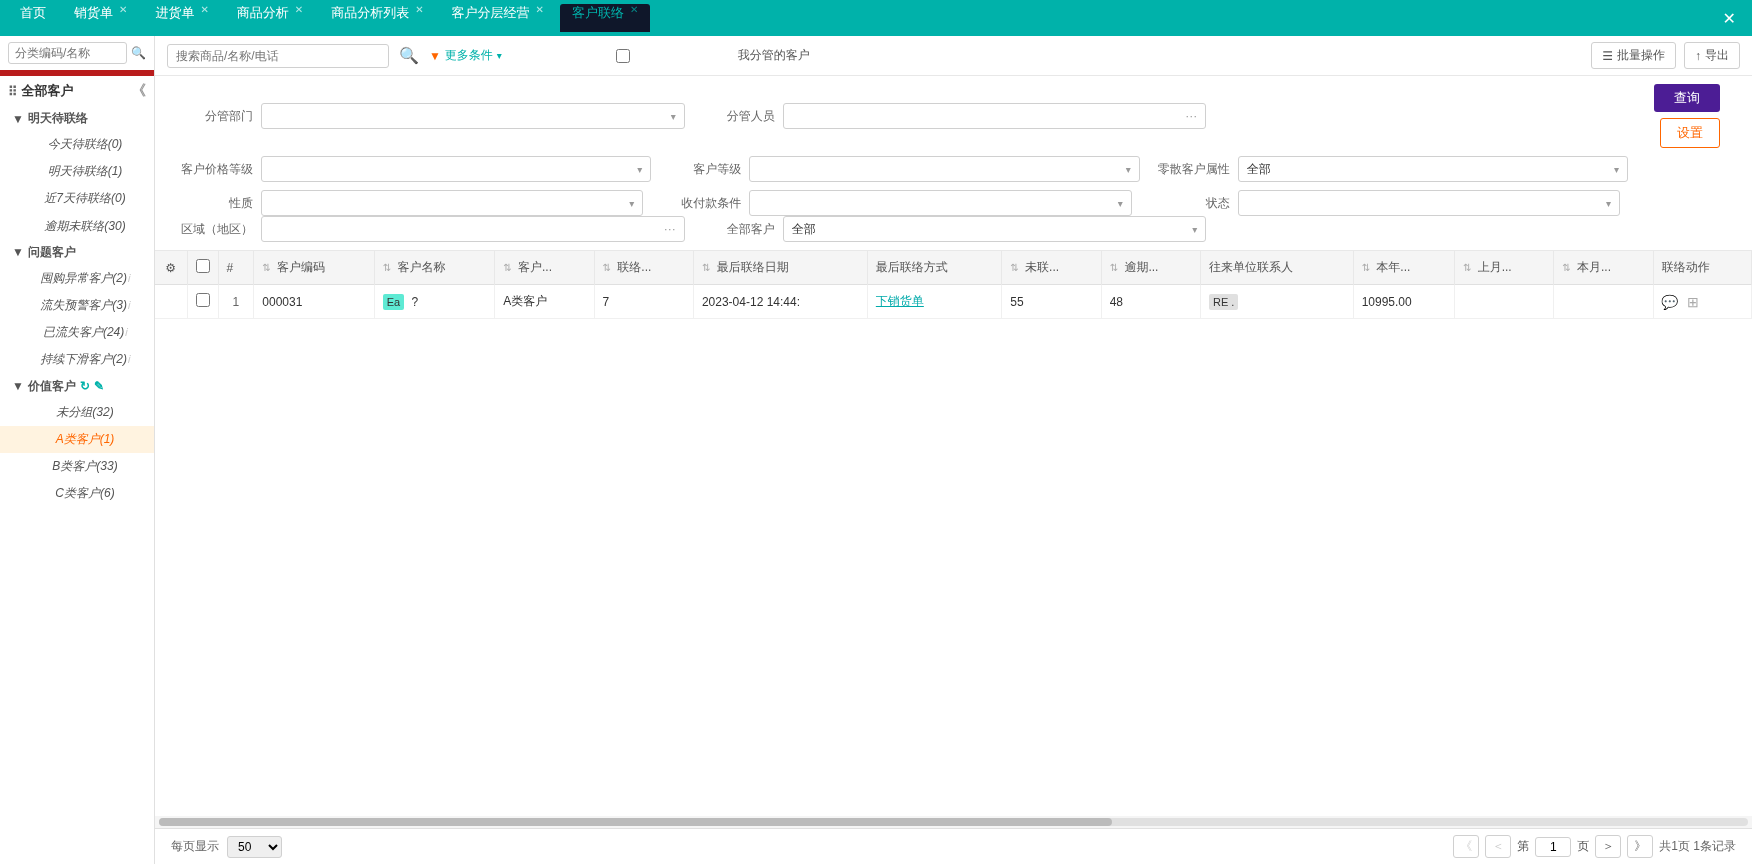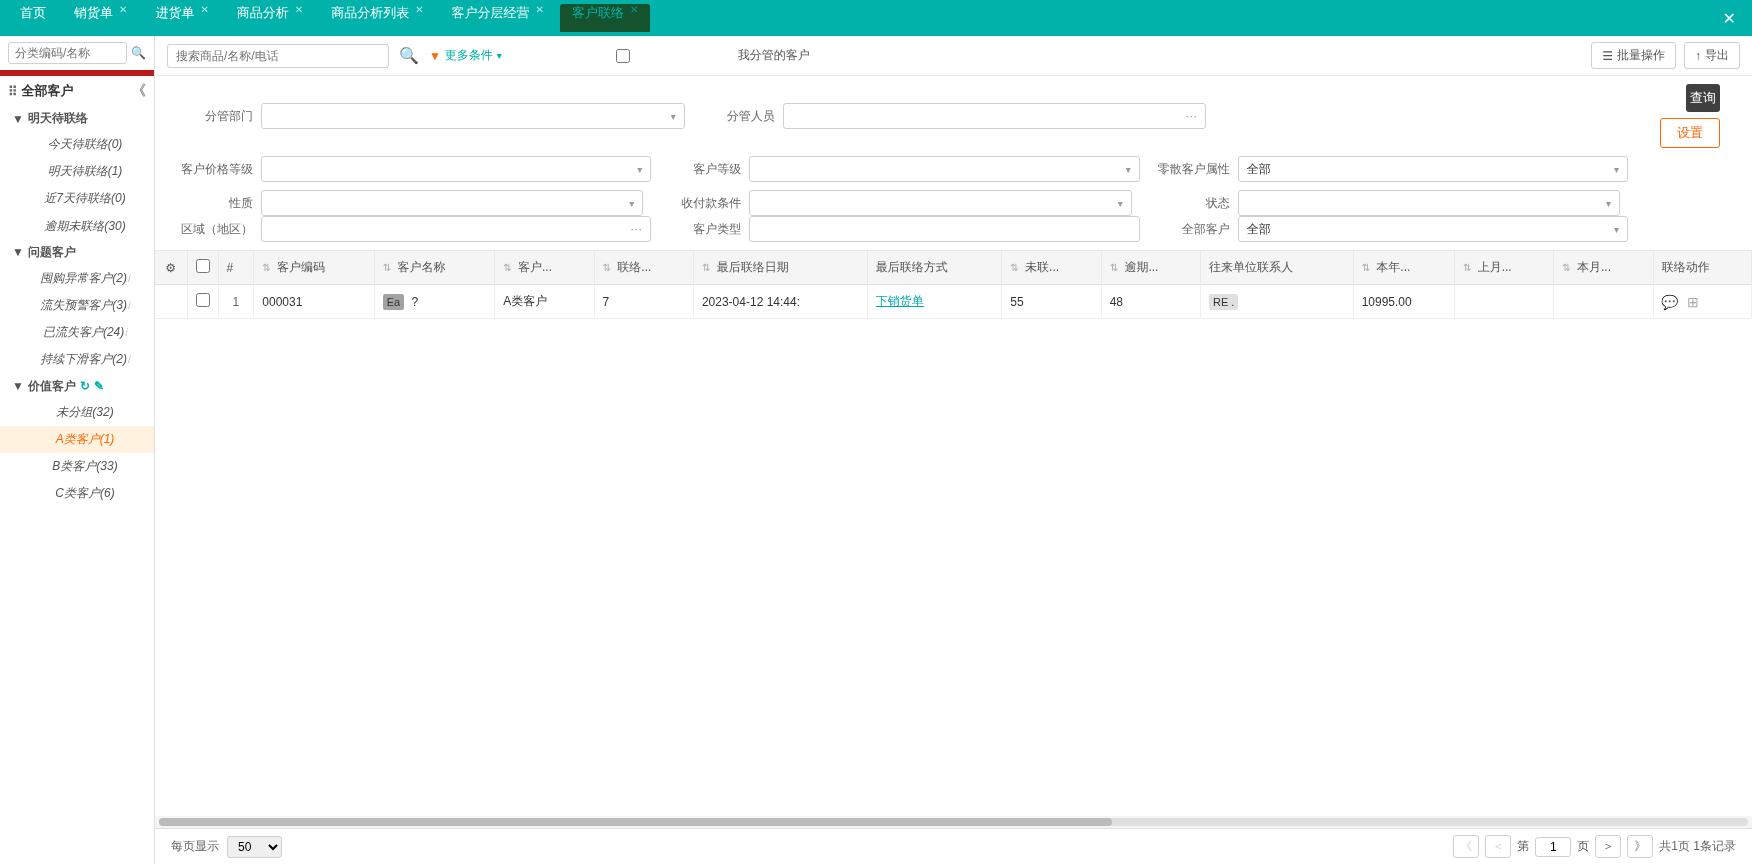--- a/index.html
+++ b/index.html
@@ -19,21 +19,21 @@
       padding: 0 12px;
       border-radius: 3px 3px 0 0;
       display: flex;
       gap: 6px;
       cursor: pointer;
       color: #fff;
       font-size: 13px;
       white-space: nowrap;
     }
     .nav-tab.home { background: transparent; }
-    .nav-tab.active { background: #14532d; color: #00b2aa; }
+    .nav-tab.active { background: #0f172a; color: #00b2aa; }
     .nav-tab .close-x { font-size: 10px; color: inherit; cursor: pointer; opacity: 0.7; }
     .top-nav-right { margin-left: auto; }
     .top-close { color: #fff; font-size: 16px; cursor: pointer; padding: 4px 8px; }
 
     
     .main-layout {
       display: flex;
       height: calc(864px - 36px);
     }
 
@@ -298,25 +298,25 @@
       left: 0;
       top: 0;
       width: 60%;
       height: 8px;
       background: #bbb;
       border-radius: 6px;
     }
 
     
     .query-btn {
-      background: #404040;
+      background: #4c1d95;
       color: #fff;
       border: none;
       border-radius: 3px;
-      padding: 5px 4px;
+      padding: 5px 20px;
       cursor: pointer;
       font-size: 13px;
     }
     .settings-btn {
       background: #fff;
       color: #f60;
       border: 1px solid #f60;
       border-radius: 3px;
       padding: 5px 16px;
       cursor: pointer;
@@ -545,26 +545,20 @@
         </div>
         <div style="width:100px;"></div>
       </div>
 
       <div style="display:grid;grid-template-columns:1fr 1fr 1fr auto;gap:8px;align-items:center;">
         <div class="filter-col">
           <span class="filter-label">区域（地区）</span>
           <div class="filter-select-dots">
             <span></span>
               <span class="dots-icon">···</span>
-          </div>
-        </div>
-        <div class="filter-col">
-          <span class="filter-label">客户类型</span>
-          <div class="filter-select">
-            <span></span>
           </div>
         </div>
         <div class="filter-col">
           <span class="filter-label">全部客户</span>
           <div class="filter-select">
             <span>全部</span>
             <span class="chevron-down">▾</span>
           </div>
         </div>
         <div style="width:100px;"></div>
@@ -631,21 +625,21 @@
         </thead>
         <tbody>
           <tr>
             <td></td>
             <td class="col-check">
               <input type="checkbox" class="checkbox-input" style="">
             </td>
             <td class="row-num">1</td>
             <td>000031</td>
             <td>
-              <span style="background:#a3a3a3;padding:2px 4px;border-radius:2px;font-size:11px;margin-right:4px;">Ea</span>
+              <span style="background:#5eead4;padding:2px 4px;border-radius:2px;font-size:11px;margin-right:4px;">Ea</span>
               <span>?</span>
             </td>
             <td>A类客户</td>
             <td>7</td>
             <td>2023-04-12 14:44:</td>
             <td>
               <span class="link-text">下销货单</span>
             </td>
             <td>55</td>
             <td>48</td>

